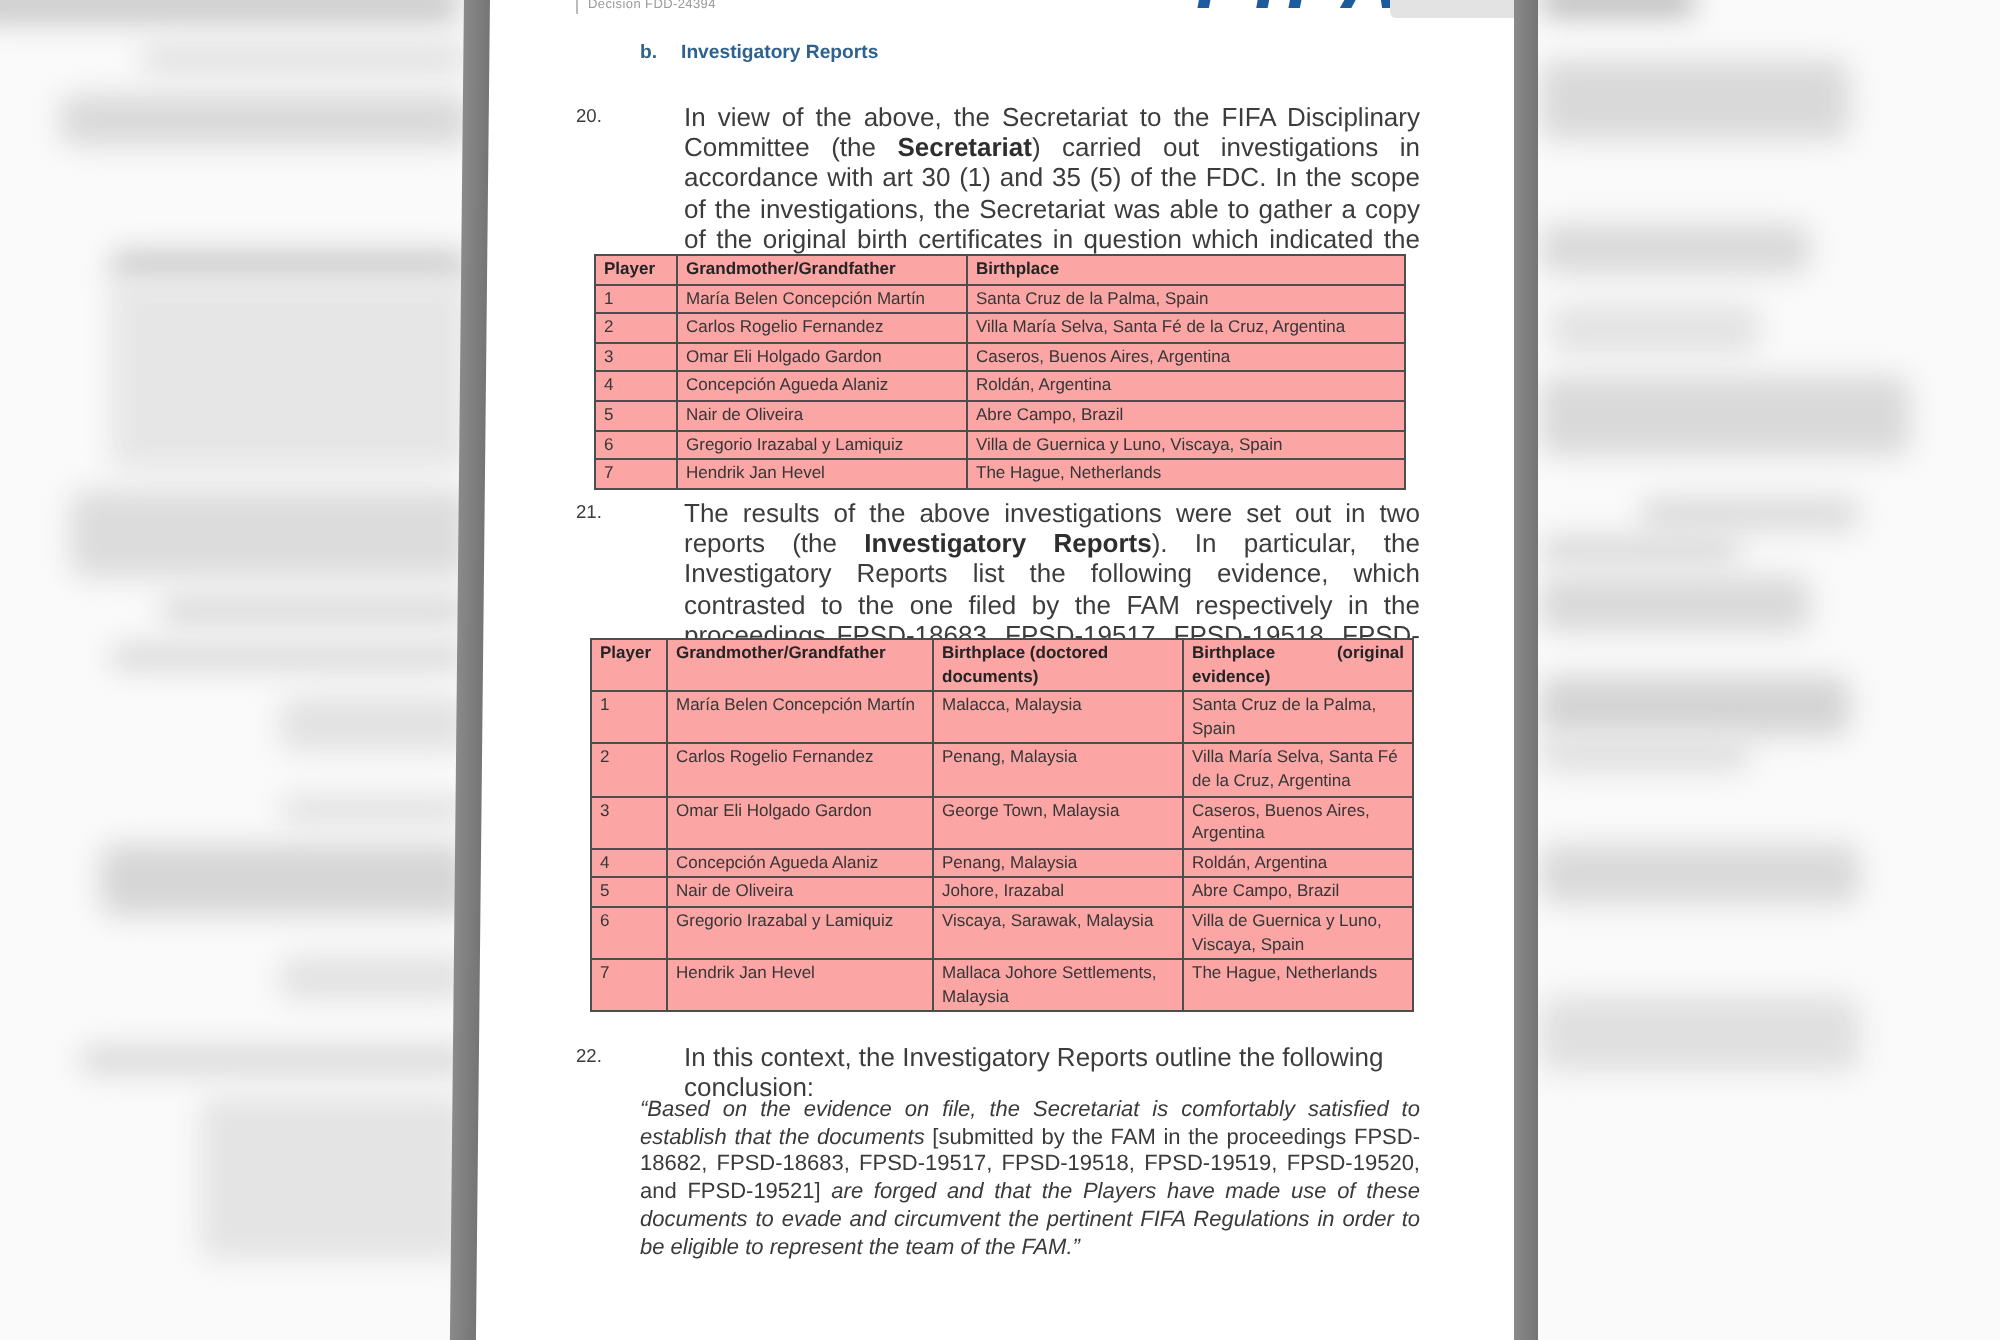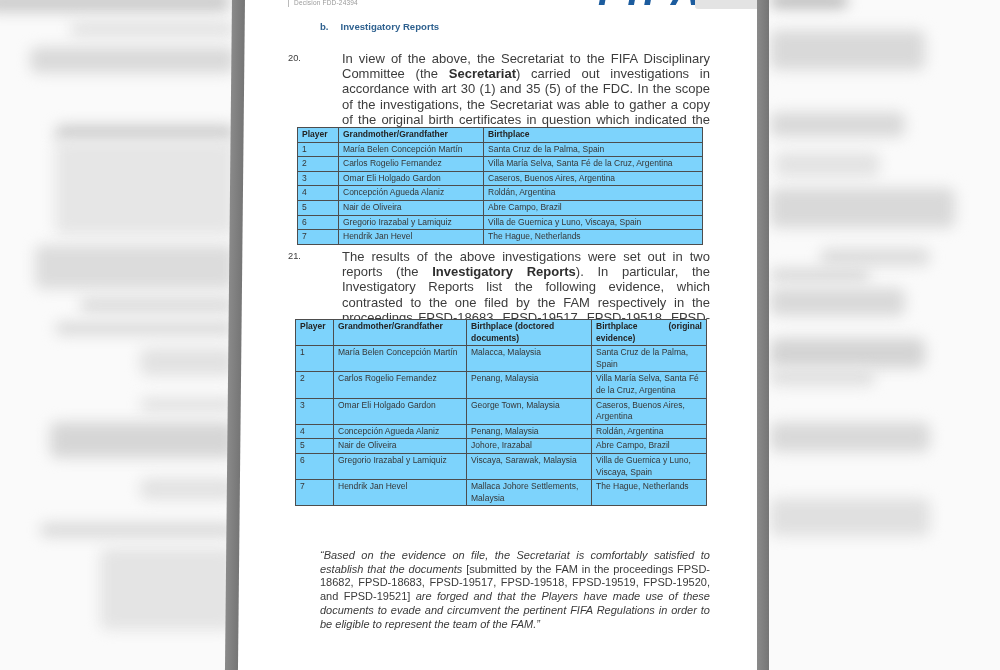--- a/index.html
+++ b/index.html
@@ -65,21 +65,21 @@
   }
   .para-body b { color: #2e2e2e; }
   #para20 { top: 51px; }
   #para21 { top: 249px; }
   #para22 { top: 521px; }
   #para22 .para-body { text-align: left; }
   
   table {
     position: absolute;
     border-collapse: collapse; table-layout: fixed;
-    background: #7dd3fc;
+    background: #fca5a5;
     font-size: 8.5px; color: #363636;
   }
   th, td {
     border: 1px solid #4d4d4d;
     padding: 1px 4px;
     text-align: left; vertical-align: top;
     line-height: 11.6px;
   }
   th { font-weight: bold; color: #242424; }
   #table1 { left: 59px; top: 127px; width: 406px; }
@@ -252,16 +252,20 @@
       </tr>
       <tr>
         <td>7</td>
         <td>Hendrik Jan Hevel</td>
         <td>Mallaca Johore Settlements, Malaysia</td>
         <td>The Hague, Netherlands</td>
       </tr>
     </tbody>
   </table>
 
+  <div class="para" id="para22">
+    <span class="para-num">22.</span>
+    <span class="para-body">In this context, the Investigatory Reports outline the following conclusion:</span>
+  </div>
 
   <div class="quote"><span>“Based on the evidence on file, the Secretariat is comfortably satisfied to establish that the documents </span><span class="roman">[submitted by the FAM in the proceedings FPSD-18682, FPSD-18683, FPSD-19517, FPSD-19518, FPSD-19519, FPSD-19520, and FPSD-19521]</span><span> are forged and that the Players have made use of these documents to evade and circumvent the pertinent FIFA Regulations in order to be eligible to represent the team of the FAM.”</span></div>
 
 </div>
 
 </body></html>

